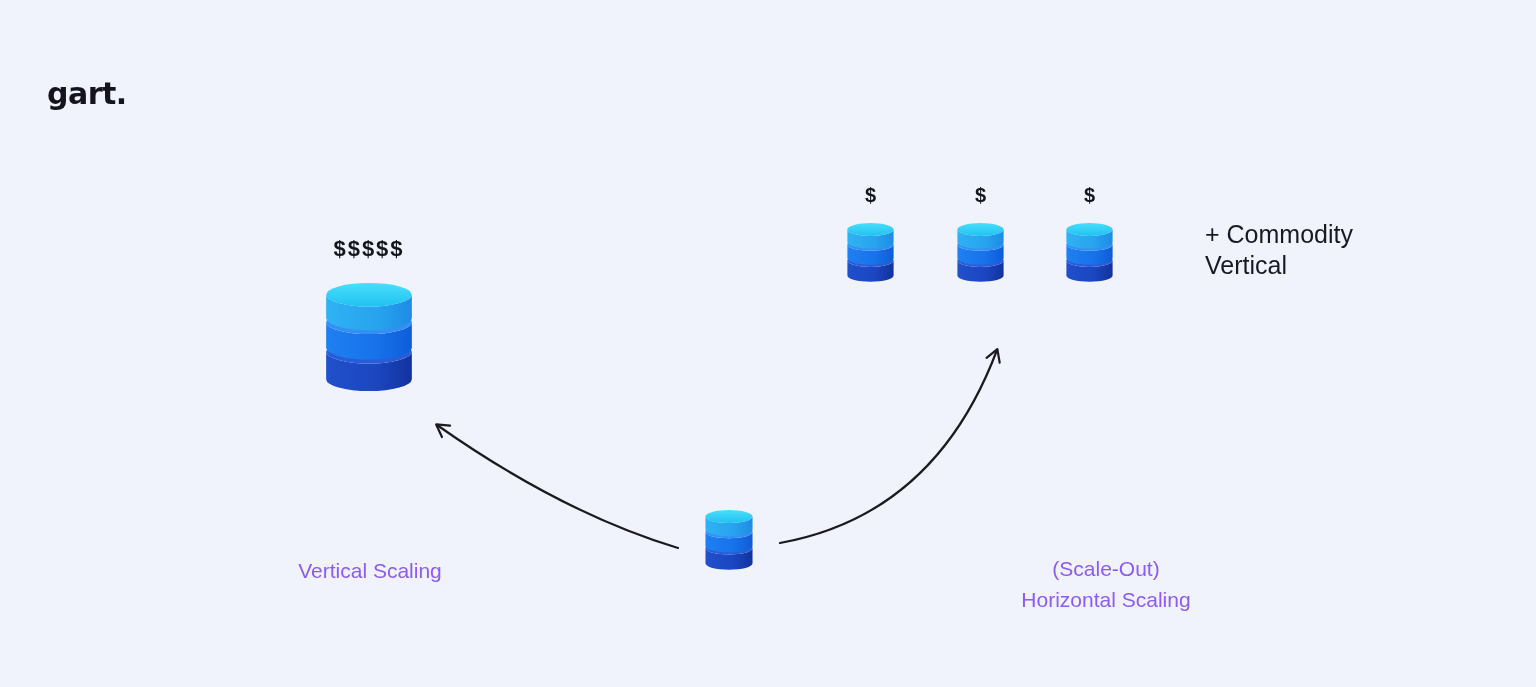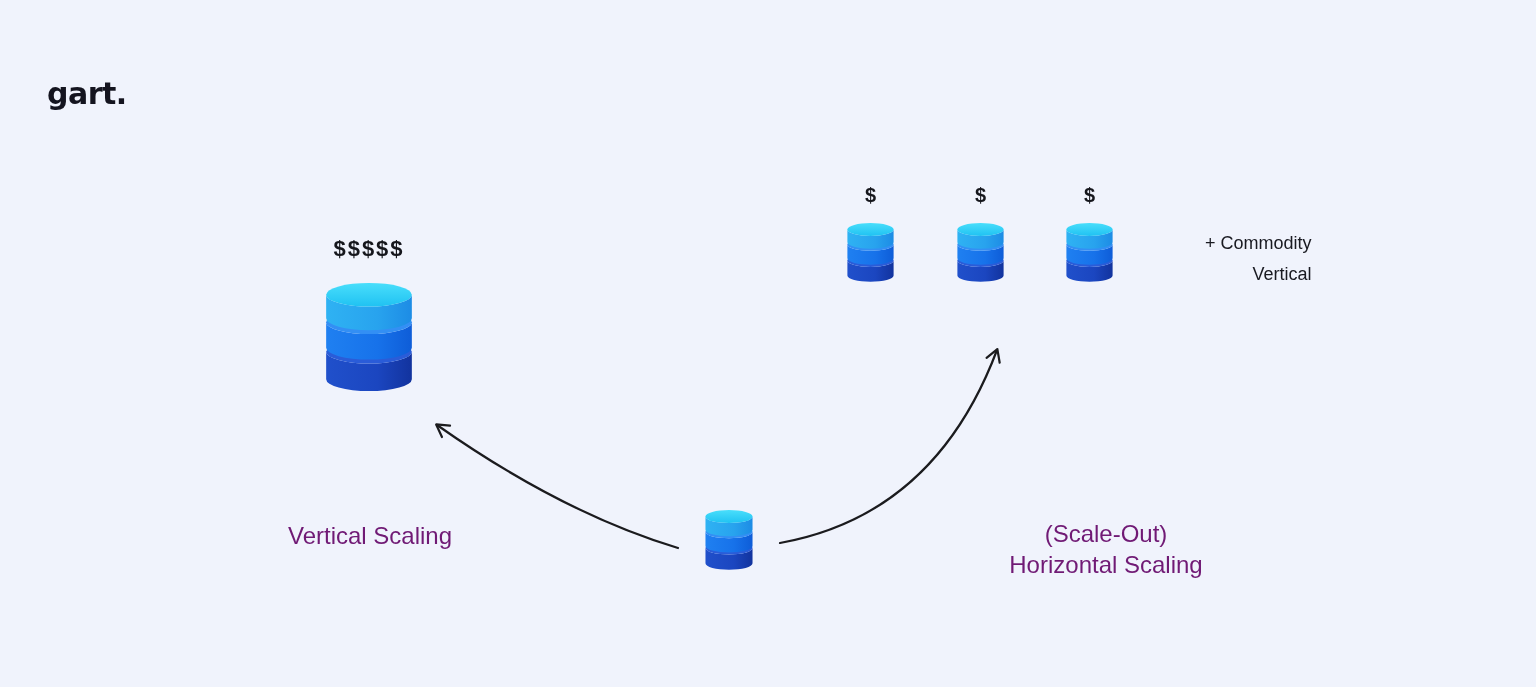--- a/index.html
+++ b/index.html
@@ -44,33 +44,33 @@
   }
 
   .specs {
     left: 122px; top: 292px;
     font-size: 21px;
     line-height: 30px;
     color: #191a21;
   }
 
   .note {
-    left: 1205px; top: 228px;
-    font-size: 18px;
+    left: 1205px; top: 219px;
+    font-size: 25px;
     line-height: 31px;
     color: #191a21;
-    text-align: right;
   }
 
   .caption {
     text-align: center;
-    font-size: 24px;
+    font-size: 21px;
     line-height: 31px;
-    color: #701a75;
+    color: #8b5cf6;
     width: 250px;
+    margin-top: 35px;
   }
   .caption.v { left: 245px; top: 520px; }
   .caption.h { left: 981px; top: 518px; }
 
   .big-db    { left: 318px;  top: 281px; }
   .center-db { left: 701px;  top: 509px; }
   .node      { top: 222px; width: 55px; height: 62px; }
   .node.n0   { left: 843px; }
   .node.n1   { left: 953px; }
   .node.n2   { left: 1062px; }

